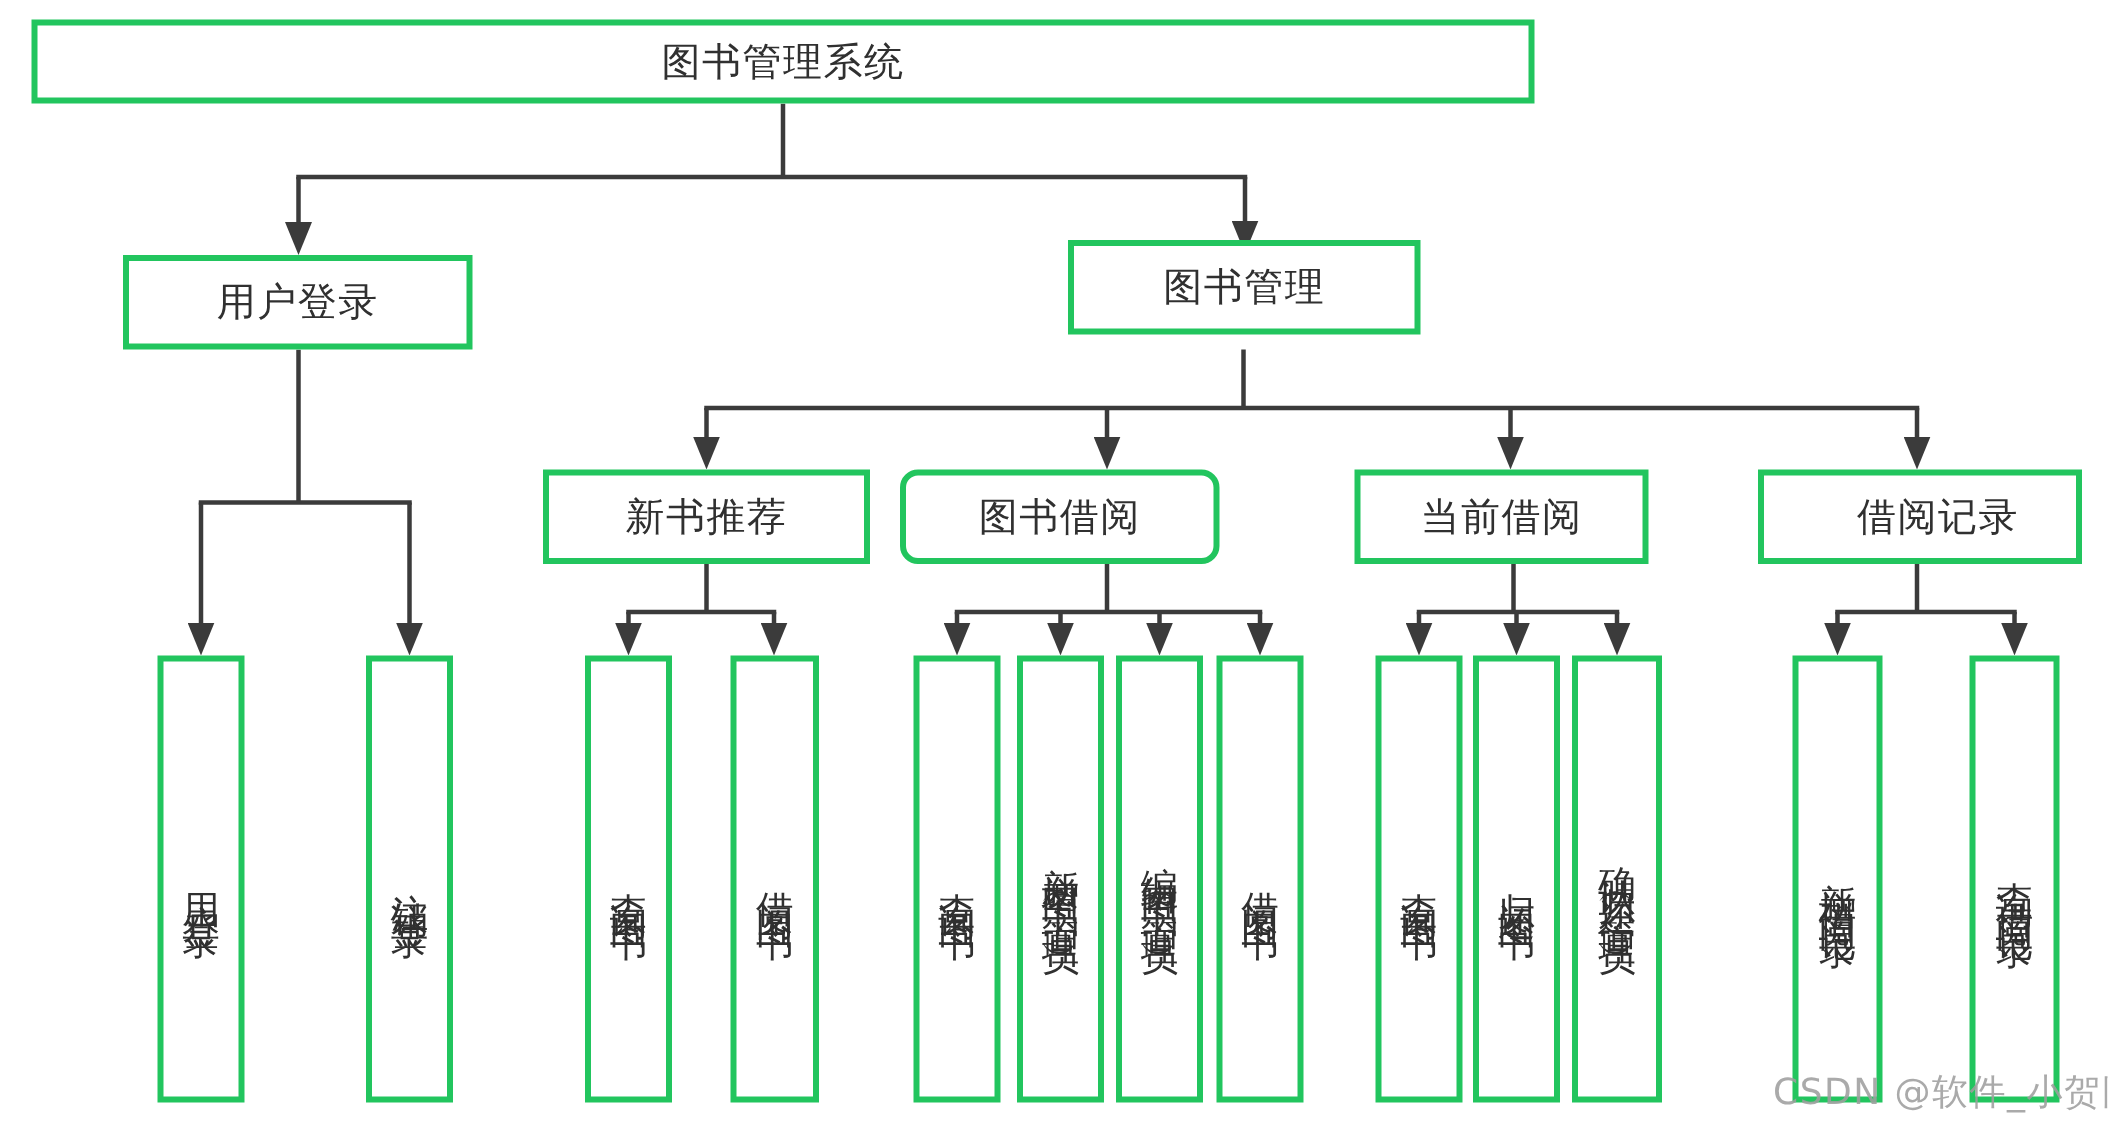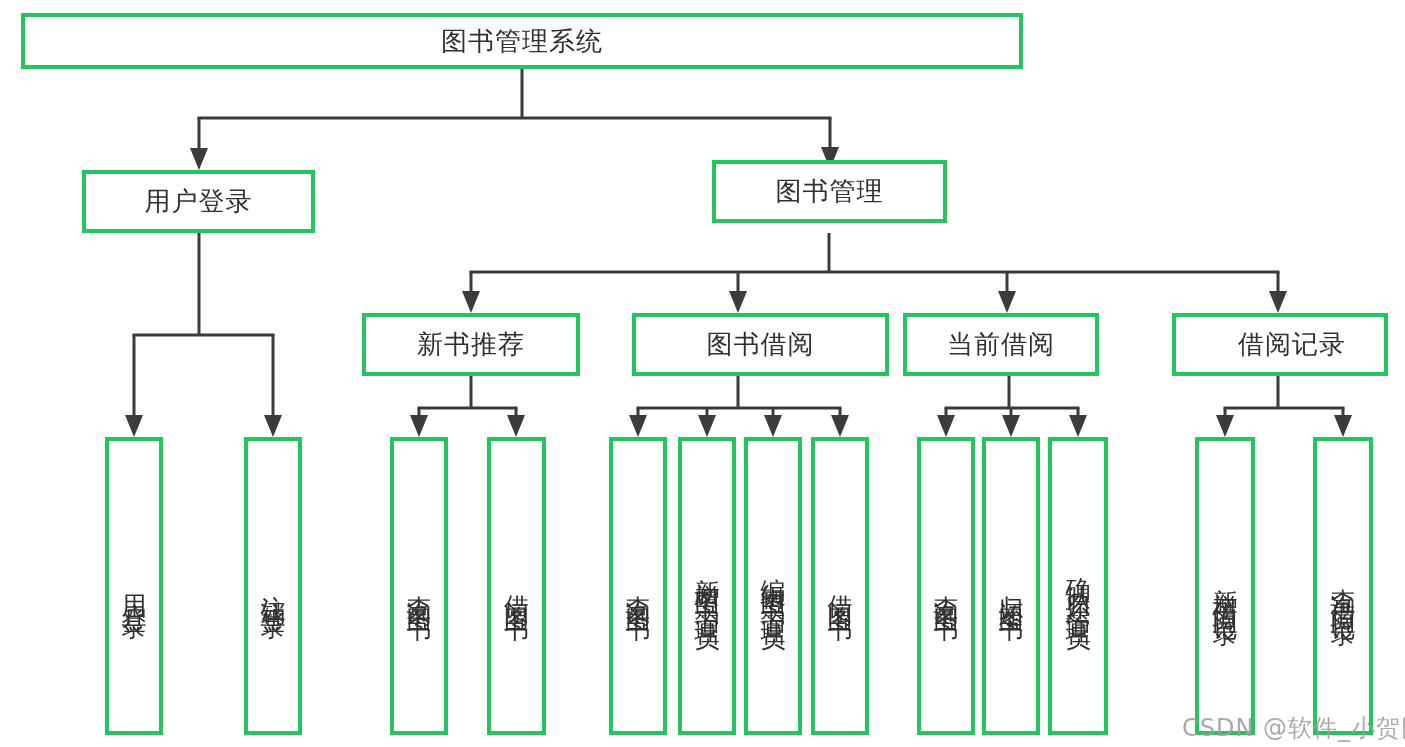--- a/index.html
+++ b/index.html
@@ -77,21 +77,21 @@
     <path d="M1343 408 V417" marker-end="url(#arw)"></path>
   </g>
 </svg>
 
 <div class="node h-node" style="left:21px;top:13px;width:1002px;height:56px;">图书管理系统</div>
 
 <div class="node h-node" style="left:82px;top:170px;width:233px;height:63px;">用户登录</div>
 <div class="node h-node" style="left:712px;top:160px;width:235px;height:63px;">图书管理</div>
 
 <div class="node h-node" style="left:362px;top:313px;width:218px;height:63px;">新书推荐</div>
-<div class="node h-node" style="left:632px;top:313px;width:257px;height:63px;">图书借阅</div>
+<div class="node h-node" style="left:600px;top:313px;width:213px;height:63px;border-radius:12px;">图书借阅</div>
 <div class="node h-node" style="left:903px;top:313px;width:196px;height:63px;">当前借阅</div>
 <div class="node h-node" style="left:1172px;top:313px;width:216px;height:63px;padding-left:24px;">借阅记录</div>
 
 <div class="node v-node" style="left:105px;top:437px;width:58px;height:298px;">用户登录</div>
 <div class="node v-node" style="left:244px;top:437px;width:58px;height:298px;">注销登录</div>
 
 <div class="node v-node" style="left:390px;top:437px;width:58px;height:298px;">查询图书</div>
 <div class="node v-node" style="left:487px;top:437px;width:59px;height:298px;">借阅图书</div>
 
 <div class="node v-node" style="left:609px;top:437px;width:58px;height:298px;">查询图书</div>

